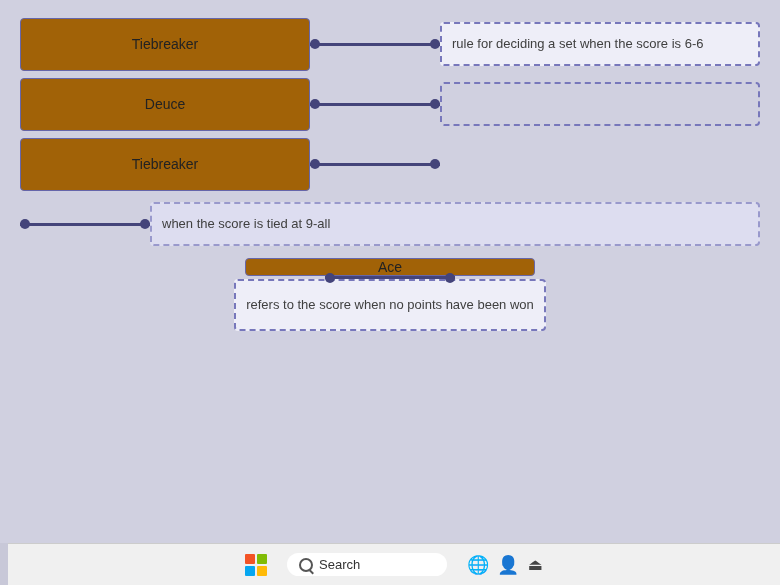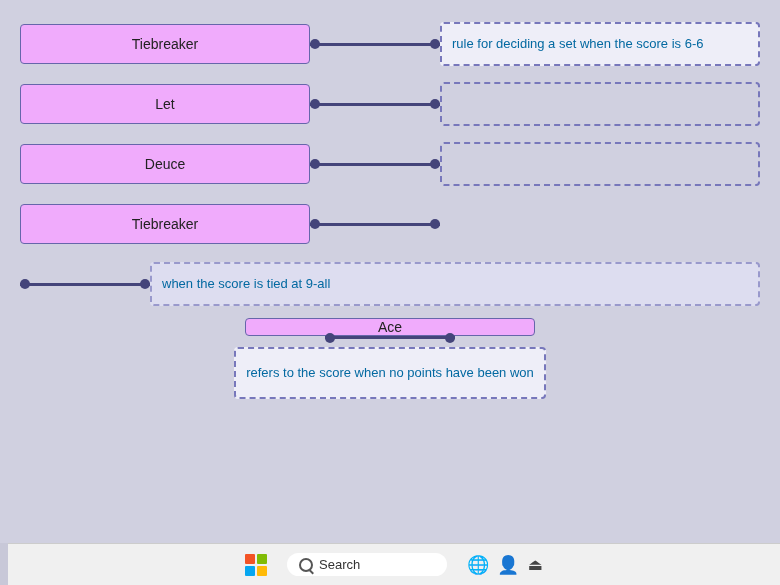--- a/index.html
+++ b/index.html
@@ -33,22 +33,22 @@
     .match-row {
       display: flex;
       align-items: center;
       gap: 0;
       height: 52px;
     }
 
     .left-term {
       width: 290px;
       min-width: 290px;
-      height: 40px;
-      background: #f0abfc;
+      height: 53px;
+      background: #a16207;
       border: 1.5px solid #6666aa;
       border-radius: 4px;
       display: flex;
       align-items: center;
       justify-content: center;
       font-size: 14px;
       color: #222;
     }
 
     .connector {
@@ -81,21 +81,21 @@
     .right-term {
       flex: 1;
       min-height: 44px;
       background: transparent;
       border: 2px dashed #7777bb;
       border-radius: 4px;
       display: flex;
       align-items: center;
       padding: 6px 10px;
       font-size: 13px;
-      color: #0369a1;
+      color: #404040;
       line-height: 1.3;
     }
 
     .right-term.filled {
       background: #eeeef8;
     }
 
     .right-term.empty {
       background: transparent;
     }
@@ -196,32 +196,20 @@
         <div class="connector-line">
           <div class="dot"></div>
           <div class="dot"></div>
         </div>
       </div>
       <div class="right-term filled">
         <span>rule for deciding a set when the score is 6-6</span>
       </div>
     </div>
 
-    <div class="match-row">
-      <div class="left-term">
-        <span>Let</span>
-      </div>
-      <div class="connector">
-        <div class="connector-line">
-          <div class="dot"></div>
-          <div class="dot"></div>
-        </div>
-      </div>
-      <div class="right-term empty"></div>
-    </div>
 
 
     <div class="match-row">
       <div class="left-term">
         <span>Deuce</span>
       </div>
       <div class="connector">
         <div class="connector-line">
           <div class="dot"></div>
           <div class="dot"></div>
@@ -257,21 +245,21 @@
     <div class="match-row" style="height:60px;flex-direction:column;">
       <div class="left-term">
         <span>Ace</span>
       </div>
       <div class="connector">
         <div class="connector-line">
           <div class="dot"></div>
           <div class="dot"></div>
         </div>
       </div>
-      <div class="right-term filled" style="min-height:52px;margin-top:8px;">
+      <div class="right-term filled" style="min-height:52px;">
         <span>refers to the score when no points have been won</span>
       </div>
     </div>
 
   </div>
 </div>
 
 <div class="taskbar">
   <div class="taskbar-windows-icon">
     <div class="win-tl"></div>

